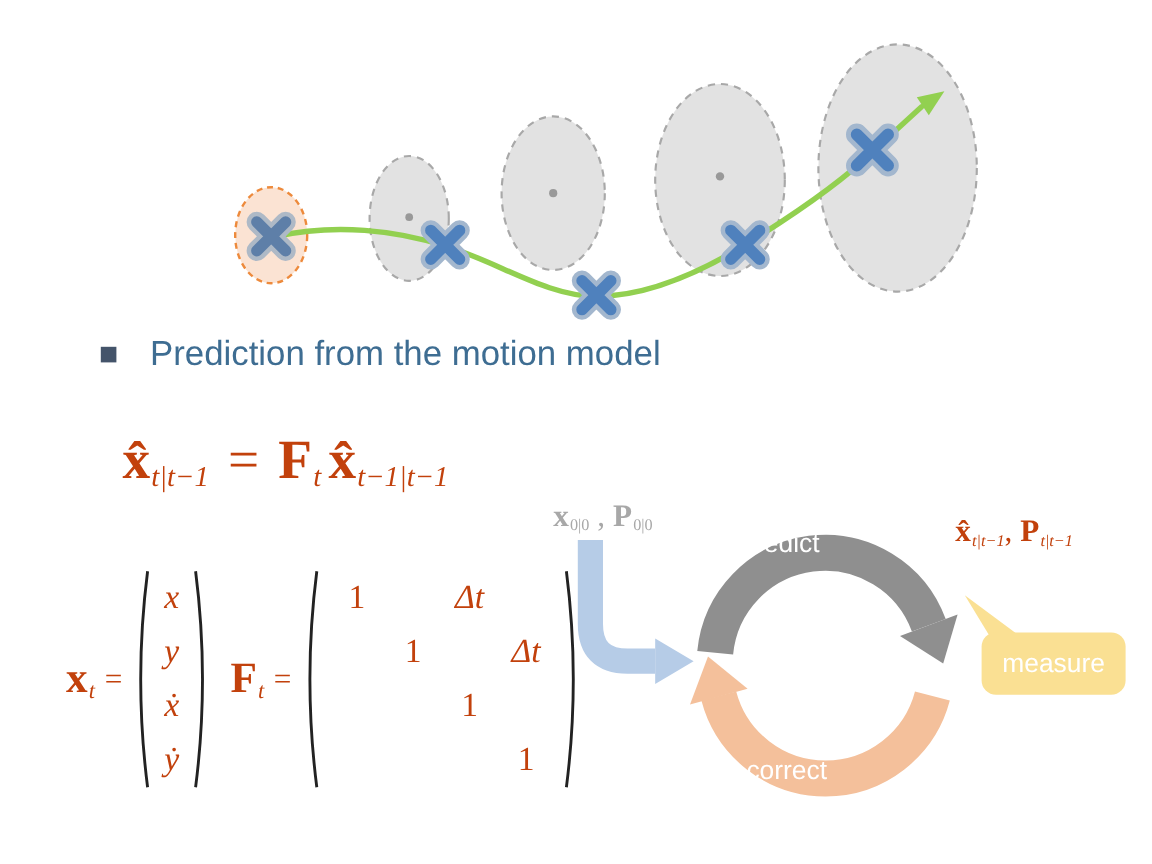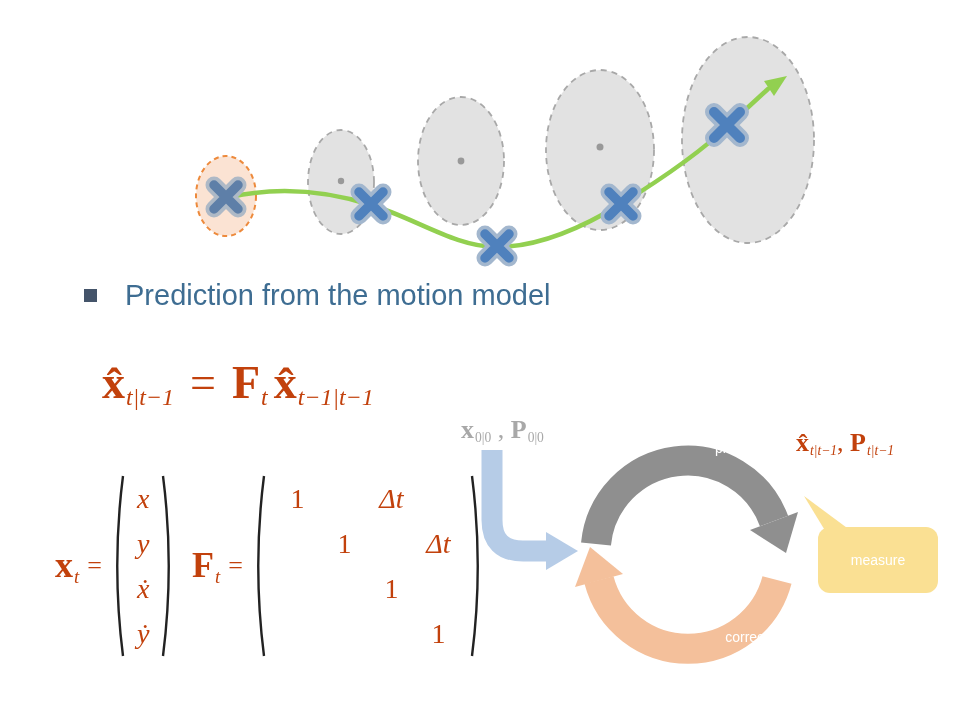--- a/index.html
+++ b/index.html
@@ -26,25 +26,25 @@
 
   
   .matrix-row { display:flex; align-items:center; }
   .mlabel { font-size:36px; white-space:nowrap; margin-right:8px; }
   .meq { font-size:26px; margin:0 8px 0 0; }
   .vec { display:grid; grid-template-rows:repeat(4,45px); align-items:center; justify-items:center; padding:0 12px; }
   .fmat { display:grid; grid-template-columns:repeat(4,47px); grid-auto-rows:45px; align-items:center; justify-items:center; padding:0 8px; }
   .cell { font-size:28px; }
 
   
-  .cycle-word { color:#ffffff; font-size:14px; text-align:right; }
+  .cycle-word { color:#ffffff; font-size:22px; text-align:left; }
   .mlabel-big { font-size:26px; white-space:nowrap; }
   .gray-text { color:#A8A8A8; }
 
-  .measure-box { left:818px; top:527px; width:120px; height:66px; background:#FAE093;
+  .measure-box { left:818px; top:527px; width:120px; height:52px; background:#FAE093;
                  border-radius:12px; display:flex; align-items:center; justify-content:center; }
 </style>
 </head>
 <body>
 
 <div class="slide">
 
   <svg class="abs" style="left:0; top:0;" width="960" height="300" viewBox="0 0 960 300">
 
     <ellipse cx="226" cy="196" rx="30" ry="40" fill="#FBE3D3" stroke="#ED8A3C" stroke-width="2" stroke-dasharray="5 4"></ellipse>

